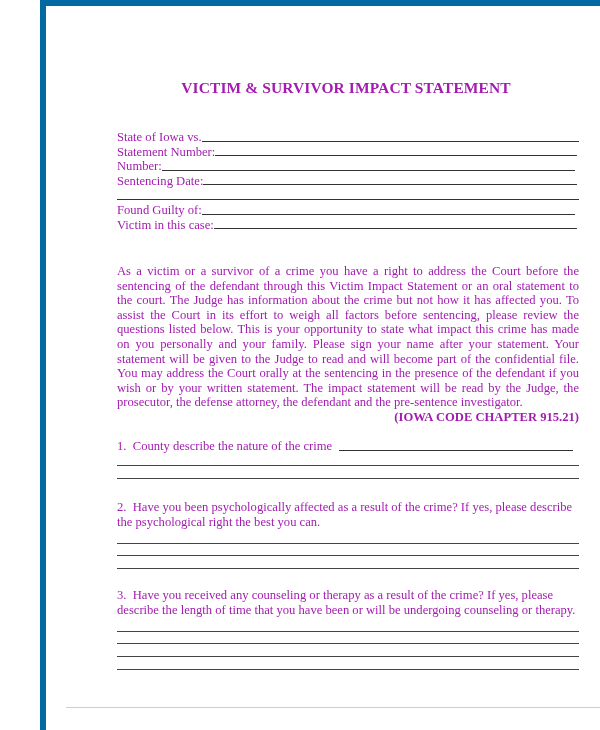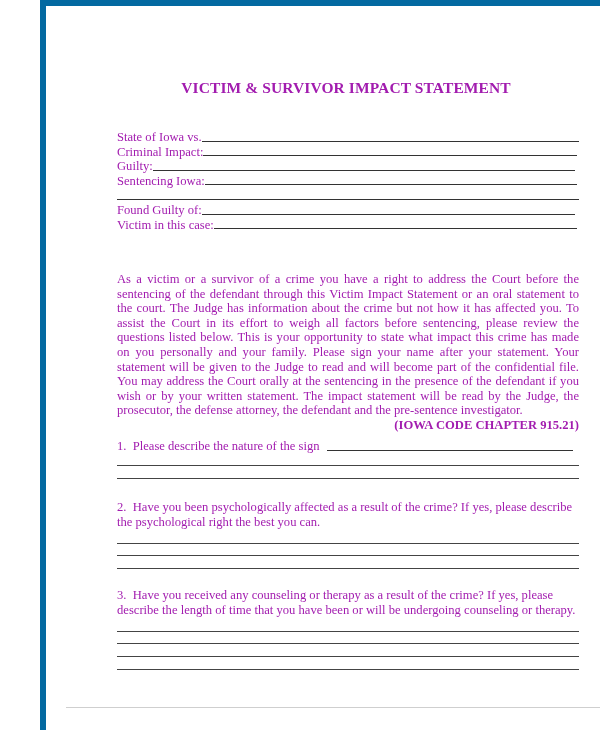--- a/index.html
+++ b/index.html
@@ -16,21 +16,21 @@
   .title {
     position: absolute; left: 0; top: 73px; width: 600px;
     text-align: center;
     font-weight: bold; font-size: 15.5px; letter-spacing: 0.1px;
   }
   .fields { position: absolute; left: 71px; top: 124px; width: 462px; }
   .field { display: flex; font-size: 12.6px; line-height: 14.6px; height: 14.6px; white-space: nowrap; }
   .field .label { flex: 0 0 auto; }
   .field .blank { flex: 1 1 auto; border-bottom: 1px solid #333; margin-bottom: 3px; margin-right: var(--mr, 0px); }
   .para {
-    position: absolute; left: 71px; top: 266px; width: 462px;
+    position: absolute; left: 71px; top: 258px; width: 462px;
     font-size: 12.6px; line-height: 14.6px; text-align: justify;
   }
   .para .cite { font-weight: bold; display: block; text-align: right; }
   .q { position: absolute; left: 71px; width: 462px; font-size: 12.6px; line-height: 14.6px; }
   .q .text-inline { display: flex; white-space: nowrap; }
   .q .text-inline .blank { flex: 1 1 auto; border-bottom: 1px solid #333; margin: 0 6px 3px 7px; }
   .line { height: 14.6px; border-bottom: 1px solid #444; box-sizing: border-box; margin-top: -2px; }
   .line.first { margin-top: 0px; }
   .sep { position: absolute; left: 20px; width: 560px; top: 701px; border-top: 1px solid #cfcfcf; }
 </style>
@@ -40,29 +40,29 @@
 <div class="page">
 
   <div class="title">VICTIM &amp; SURVIVOR IMPACT STATEMENT</div>
 
   <div class="fields">
     <div class="field">
       <span class="label">State of Iowa vs. </span>
       <span class="blank"></span>
     </div>
     <div class="field" style="--mr:2px">
-      <span class="label">Criminal Impact:</span>
+      <span class="label">Statement Number:</span>
       <span class="blank"></span>
     </div>
     <div class="field" style="--mr:4px">
-      <span class="label">Guilty:</span>
+      <span class="label">Number:</span>
       <span class="blank"></span>
     </div>
     <div class="field" style="--mr:2px">
-      <span class="label">Sentencing Iowa:</span>
+      <span class="label">Sentencing Date:</span>
       <span class="blank"></span>
     </div>
     <div class="field" style="--mr:0px">
       <span class="blank"></span>
     </div>
     <div class="field" style="--mr:4px">
       <span class="label">Found Guilty of:</span>
       <span class="blank"></span>
     </div>
     <div class="field" style="--mr:2px">
@@ -71,21 +71,21 @@
     </div>
   </div>
 
   <div class="para">
     <span>As a victim or a survivor of a crime you have a right to address the Court before the sentencing of the defendant through this Victim Impact Statement or an oral statement to the court.  The Judge has information about the crime but not how it has affected you.  To assist the Court in its effort to weigh all factors before sentencing, please review the questions listed below.  This is your opportunity to state what impact this crime has made on you personally and your family.  Please sign your name after your statement.  Your statement will be given to the Judge to read and will become part of the confidential file.  You may address the Court orally at the sentencing in the presence of the defendant if you wish or by your written statement.  The impact statement will be read by the Judge, the prosecutor, the defense attorney, the defendant and the pre-sentence investigator.</span>
     <span class="cite">(IOWA CODE CHAPTER 915.21)</span>
   </div>
 
   <div class="q" style="top:433px">
     <div class="text-inline">
-      <span>1.</span>&nbsp;&nbsp;<span>Please describe the nature of the sign</span>
+      <span>1.</span>&nbsp;&nbsp;<span>County describe the nature of the crime</span>
       <span class="blank"></span>
     </div>
     <div class="line"></div>
     <div class="line"></div>
   </div>
 
   <div class="q" style="top:494px">
     <div>
       <span>2.</span>&nbsp;&nbsp;<span>Have you been psychologically affected as a result of the crime?  If yes, please describe the psychological right the best you can.</span>
     </div>

